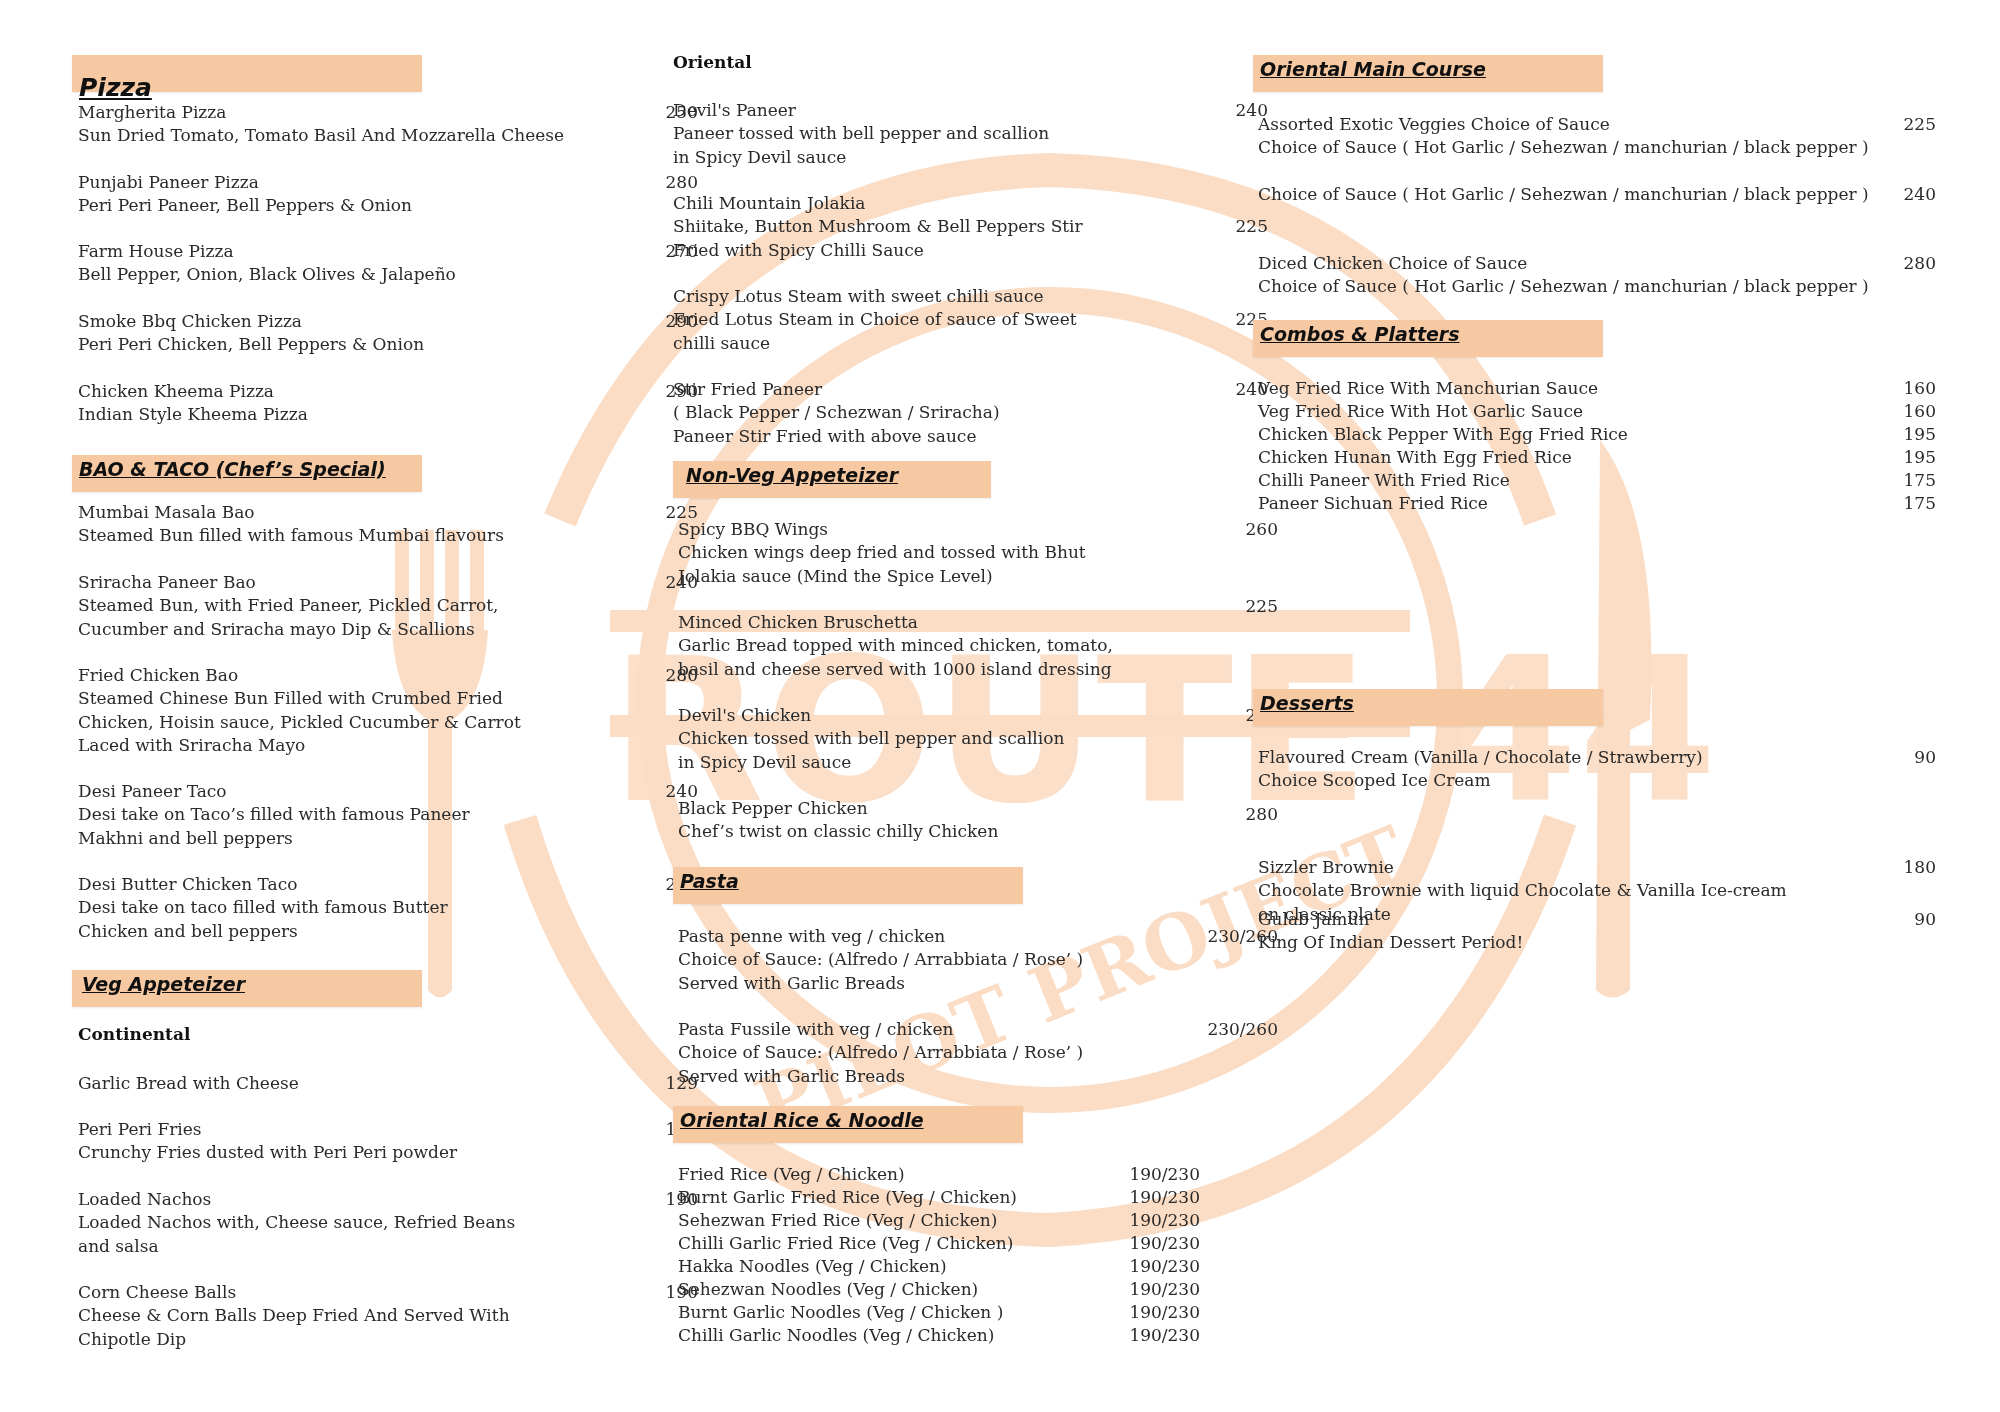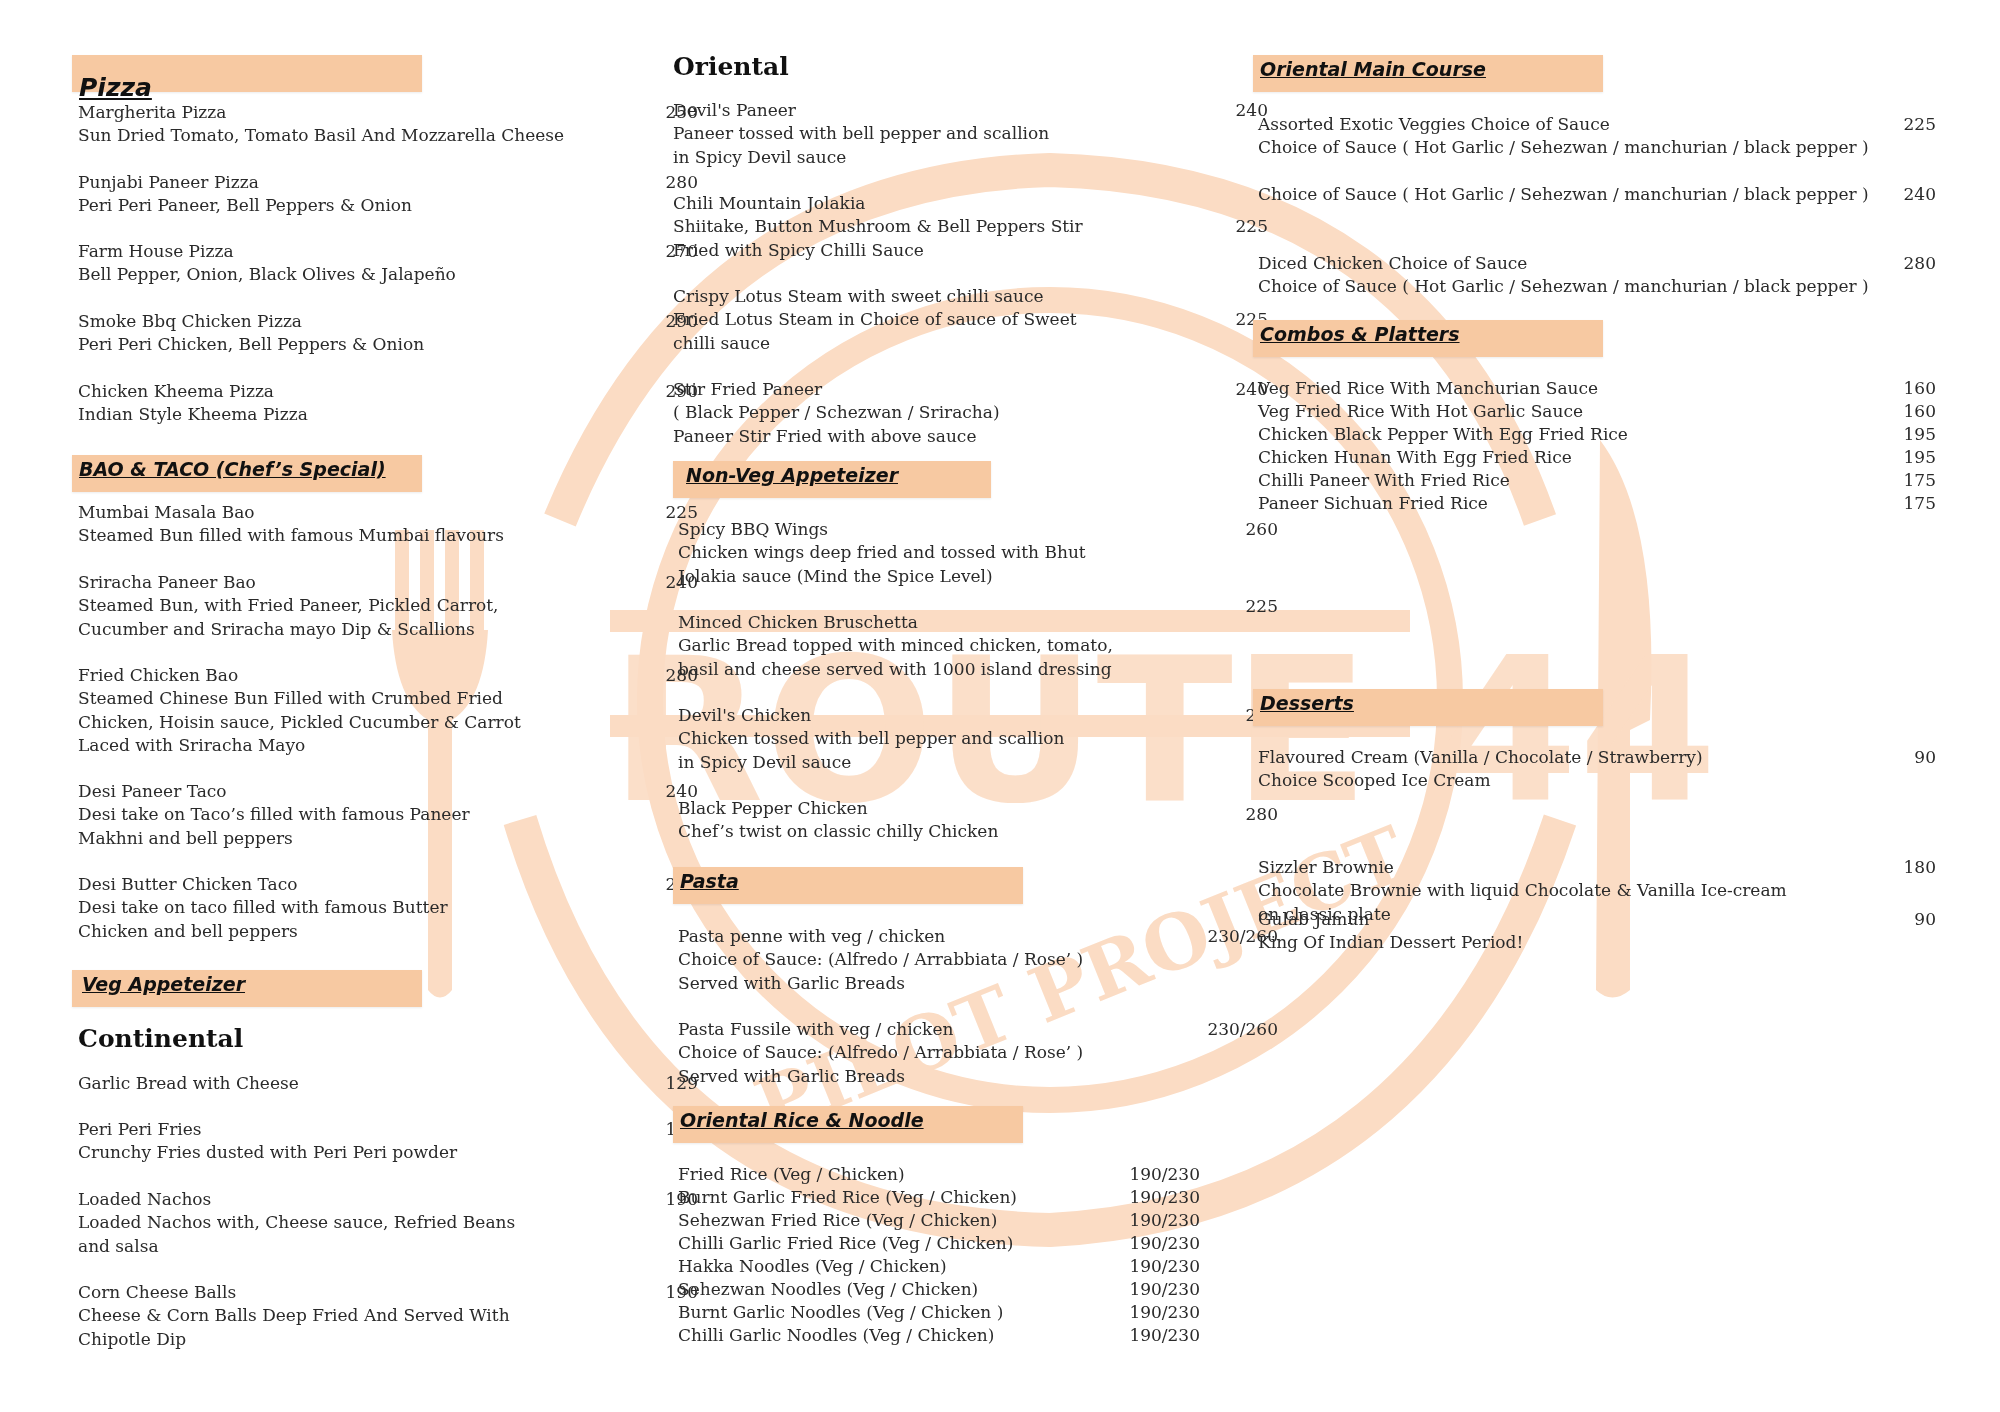--- a/index.html
+++ b/index.html
@@ -4,21 +4,21 @@
 <style>
   html,body{margin:0;padding:0;}
   body{width:2000px;height:1412px;background:#ffffff;position:relative;overflow:hidden;
        font-family:"DejaVu Serif","Liberation Serif",serif;color:#2a2a2a;}
   .wm{position:absolute;left:0;top:0;width:2000px;height:1412px;pointer-events:none;z-index:0;}
   .sec-bar{position:absolute;height:37px;background:#f7c9a2;box-shadow:0 1px 2px rgba(0,0,0,0.08);z-index:1;}
   .sec-bar span{position:absolute;left:7px;top:3px;font-family:"DejaVu Sans","Liberation Sans",sans-serif;
        font-weight:bold;font-style:italic;text-decoration:underline;color:#111;font-size:19px;white-space:nowrap;}
   .sec-bar.big span{font-size:25px;top:18px;text-align:right;}
   .sub-title{position:absolute;font-family:"DejaVu Serif","Liberation Serif",serif;font-weight:bold;
-       font-size:25px;color:#111;z-index:1;}
+       font-size:17px;color:#111;z-index:1;}
   .item{position:absolute;z-index:1;font-size:17px;line-height:23.3px;white-space:nowrap;}
   .item .name,.item .desc{display:block;}
   .item .price{position:absolute;top:0;text-align:right;}
   .row{position:absolute;z-index:1;font-size:17px;line-height:23.3px;white-space:nowrap;}
   .row .price{position:absolute;top:0;text-align:right;}
 </style>
 </head>
 <body>
 
 <svg class="wm" viewBox="0 0 2000 1412" xmlns="http://www.w3.org/2000/svg">

